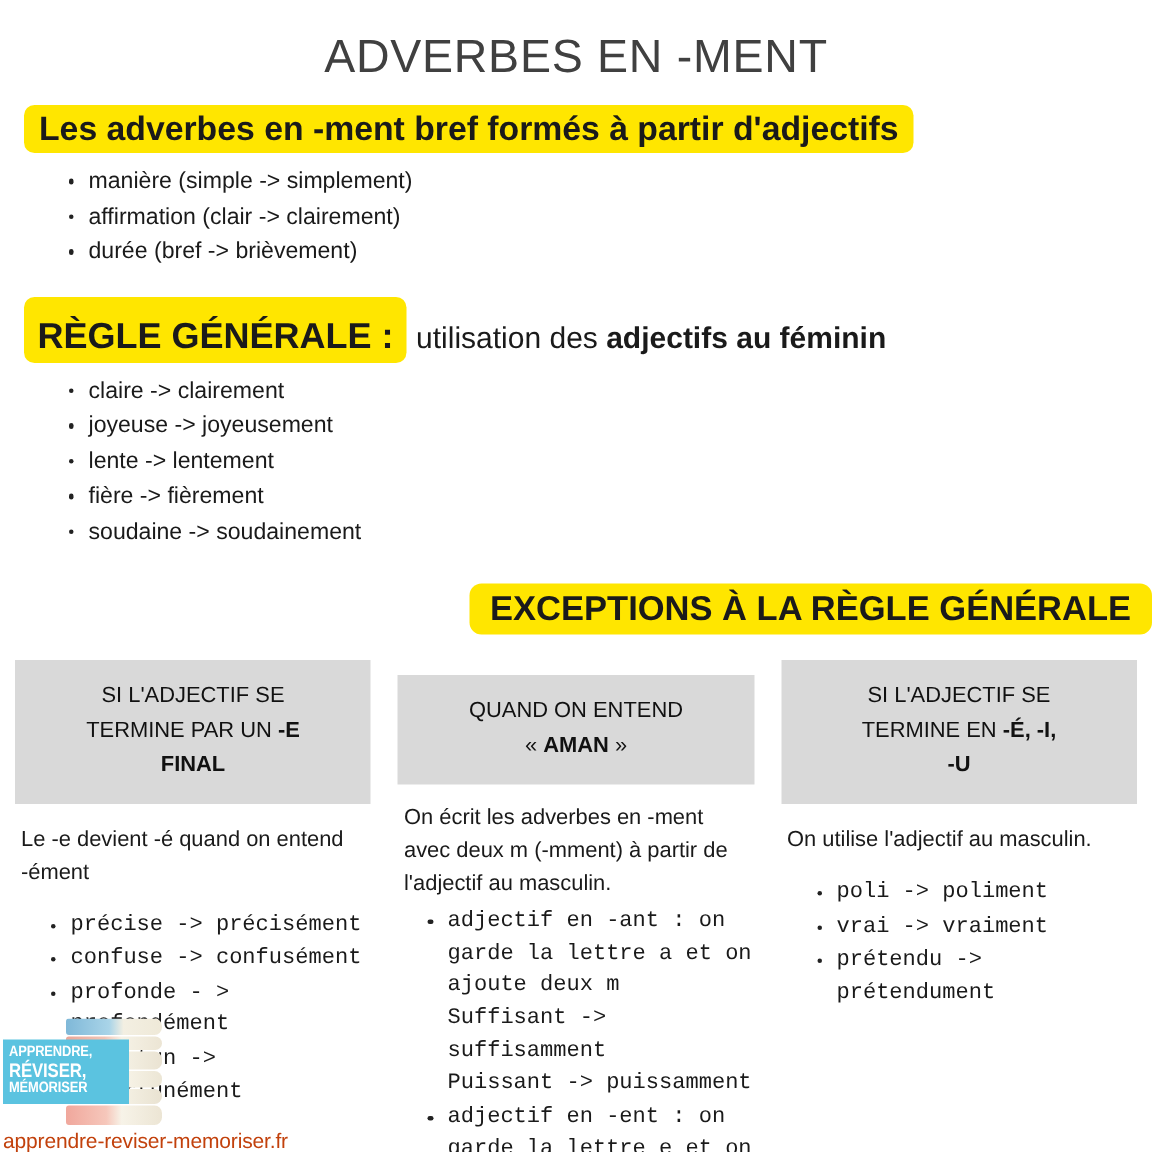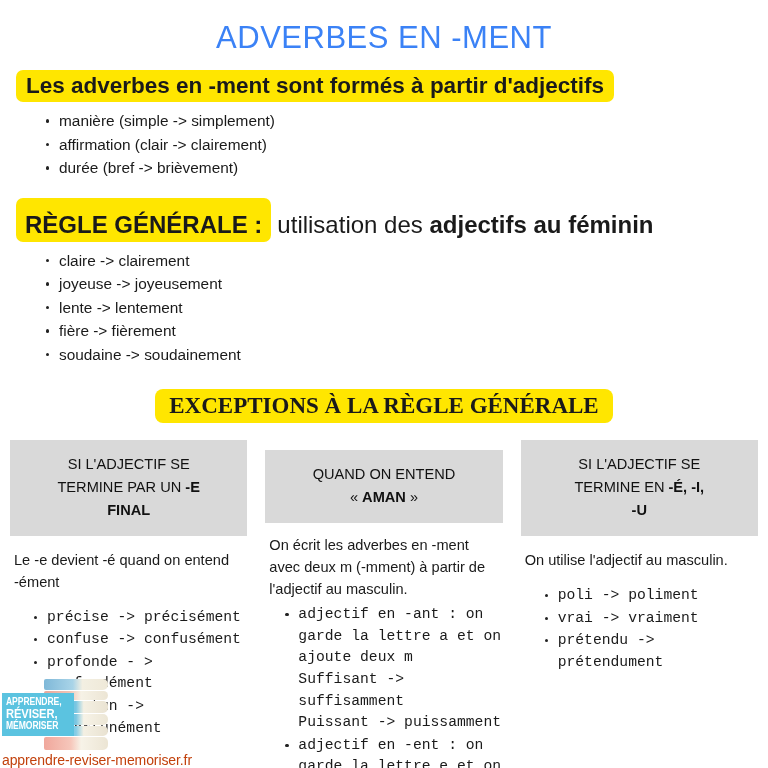--- a/index.html
+++ b/index.html
@@ -19,21 +19,21 @@
   }
 
   
   .page-title {
     text-align: center;
     font-size: 31px;
     font-weight: 400;
     letter-spacing: 0.5px;
     margin: 0;
     padding: 20px 0 8px 0;
-    color: #3b82f6;
+    color: #404040;
   }
 
   
   .hl {
     background: #ffe600;
     border-radius: 7px;
     display: inline-block;
     padding: 3px 10px 4px 10px;
     line-height: 1.12;
   }
@@ -78,31 +78,30 @@
     line-height: 1.2;
     white-space: nowrap;
   }
   .rule-row .hl {
     font-weight: 700;
     font-size: 24px;
     padding: 14px 9px 3px 9px;
     vertical-align: baseline;
   }
   .rule-tail {
-    font-size: 24px;
+    font-size: 20px;
     font-weight: 400;
     margin-left: 6px;
   }
   .rule-tail b { font-weight: 700; }
 
   
   .exceptions-wrap {
-    text-align: center;
+    text-align: right;
     margin-top: 22px;
-    font-family: Liberation Serif, serif;
   }
   .exceptions-wrap .hl {
     font-size: 23px;
     font-weight: 700;
     padding: 4px 14px 5px 14px;
     border-radius: 8px;
   }
 
   
   .columns {
@@ -195,21 +194,21 @@
   .b2 { top: 12px; height: 9px;  background: linear-gradient(90deg,#e8a79a 0%,#f0c4b6 40%,#f6f2e6 58%,#ece5d4 100%); }
   .b3 { top: 22px; height: 12px; background: linear-gradient(90deg,#57b4d6 0%,#79c6e2 50%,#f4f0e3 62%,#eae3d2 100%); }
   .b4 { top: 35px; height: 11px; background: linear-gradient(90deg,#57b4d6 0%,#79c6e2 50%,#f7f3e7 62%,#ece6d5 100%); }
   .b5 { top: 47px; height: 10px; background: linear-gradient(90deg,#57b4d6 0%,#86cde6 50%,#f4f0e3 62%,#e9e2d1 100%); }
   .b6 { top: 58px; height: 13px; background: linear-gradient(90deg,#f0a79c 0%,#f6c7bb 42%,#f7f3e8 58%,#ece5d4 100%); }
 
   .logo-badge {
     position: absolute;
     left: 0;
     top: 14px;
-    width: 72px;
+    width: 84px;
     background: #5bc3e0;
     padding: 4px 4px 5px 4px;
     box-sizing: border-box;
     color: #ffffff;
     font-weight: 700;
     text-align: left;
     line-height: 1.04;
   }
   .logo-badge span {
     display: block;
@@ -228,21 +227,21 @@
     padding-left: 2px;
     letter-spacing: -0.1px;
   }
 </style>
 </head>
 <body>
 
 <h1 class="page-title">ADVERBES EN -MENT</h1>
 
 <div class="banner-row">
-  <span class="hl banner-intro">Les adverbes en -ment sont formés à partir d'adjectifs</span>
+  <span class="hl banner-intro">Les adverbes en -ment bref formés à partir d'adjectifs</span>
 </div>
 
 <ul class="bullets">
   <li>manière (simple -&gt; simplement)</li>
   <li>affirmation (clair -&gt; clairement)</li>
   <li>durée (bref -&gt; brièvement)</li>
 </ul>
 
 <div class="rule-row">
   <span class="hl">RÈGLE GÉNÉRALE :</span><span class="rule-tail"><span>utilisation des </span><b>adjectifs au féminin</b></span>

